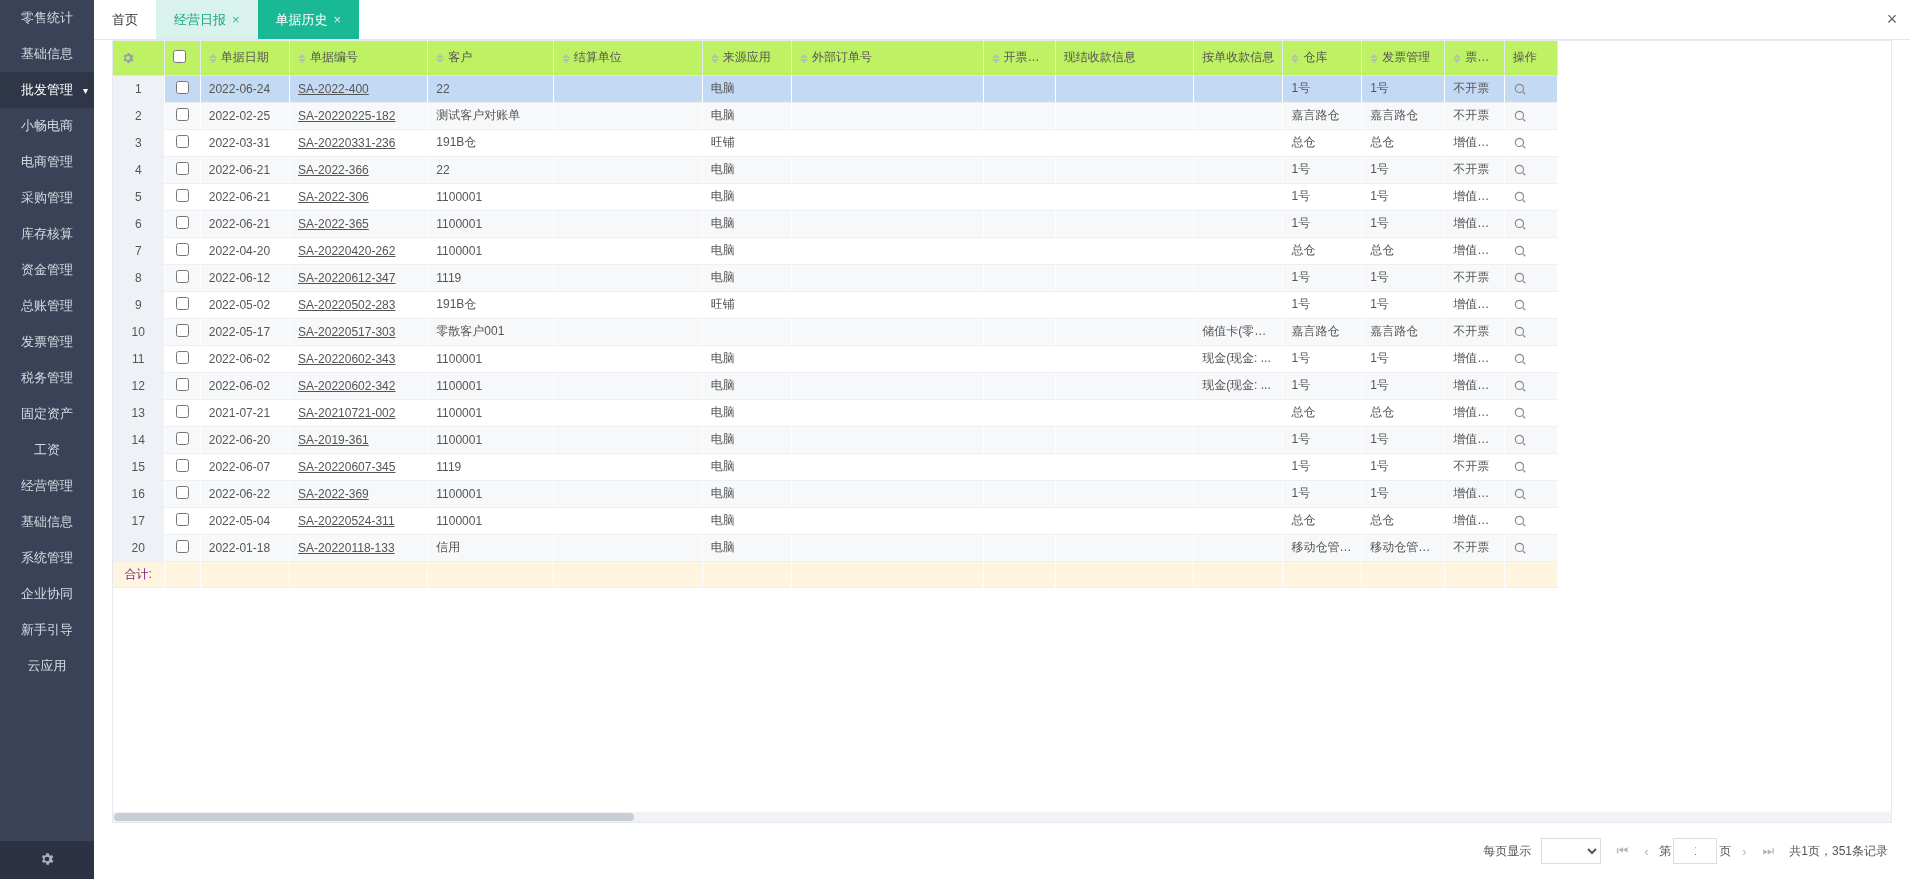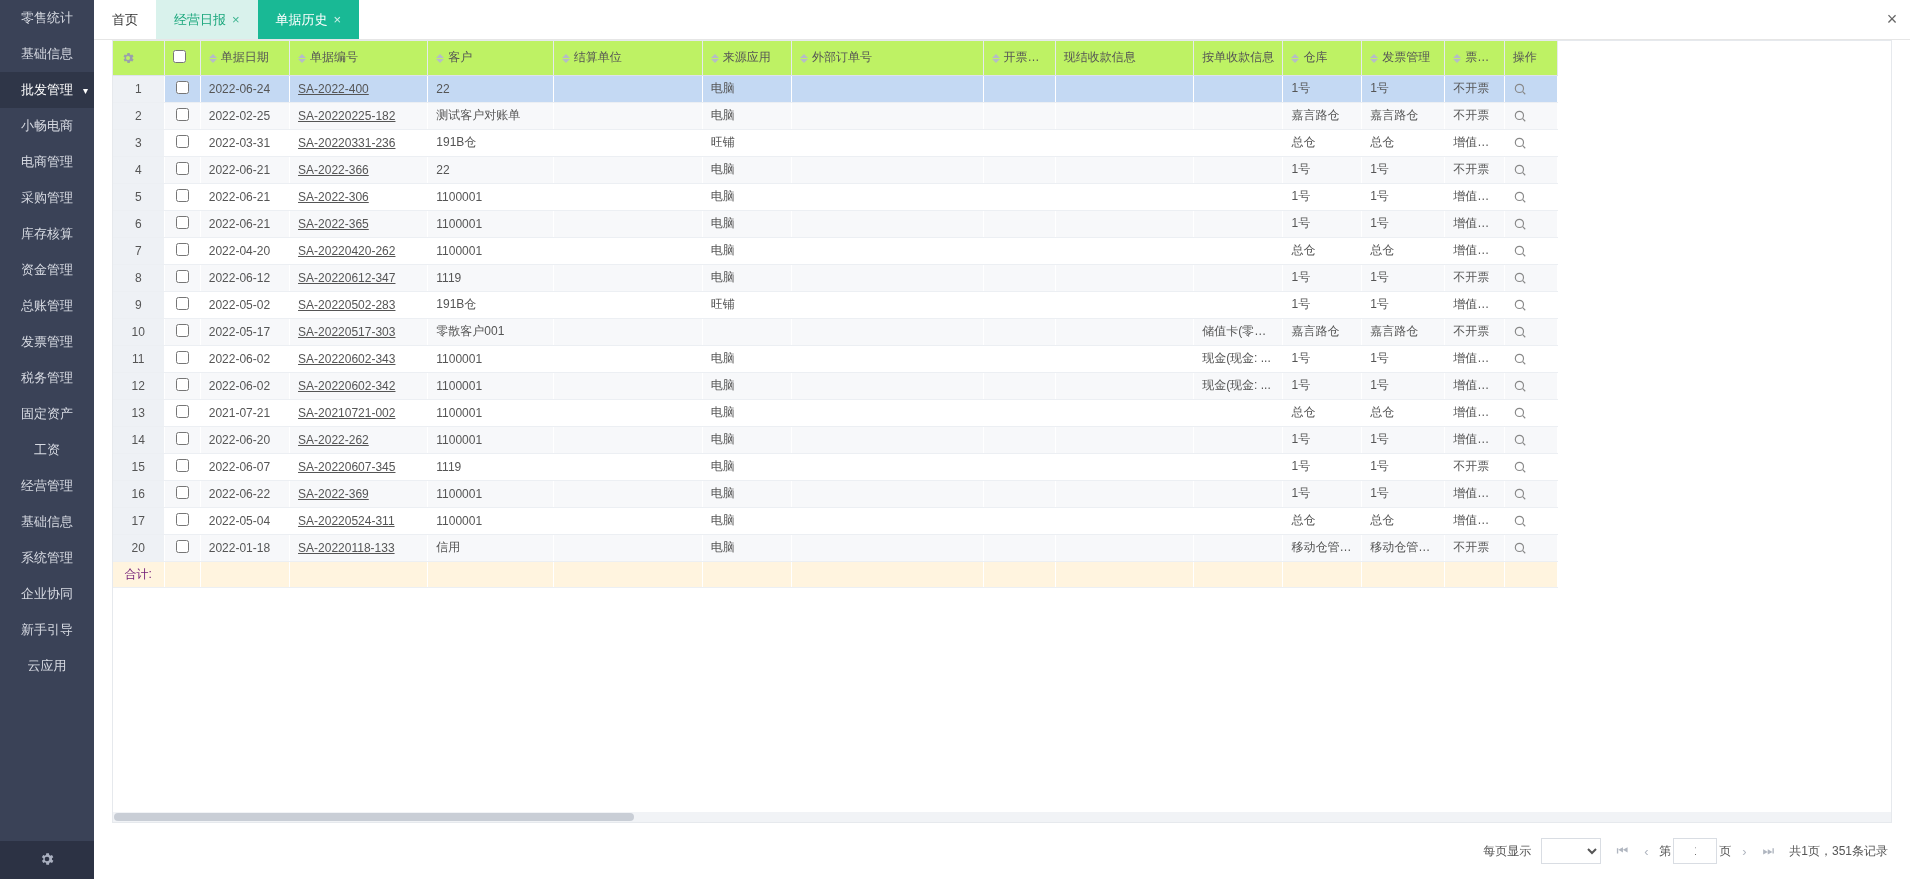--- a/index.html
+++ b/index.html
@@ -475,21 +475,21 @@
                 <td><span>增值税专</span></td>
                 <td><span class="magnify"><svg viewBox="0 0 24 24">
                       <circle cx="11" cy="11" r="7"></circle>
                       <line x1="21" y1="21" x2="16.65" y2="16.65"></line>
                     </svg></span></td>
               </tr>
               <tr>
                 <td class="col-index">14</td>
                 <td class="col-chk"><input type="checkbox" style=""></td>
                 <td><span>2022-06-20</span></td>
-                <td><a class="docno">SA-2022-262</a></td>
+                <td><a class="docno">SA-2019-361</a></td>
                 <td><span>1100001</span></td>
                 <td><span></span></td>
                 <td><span>电脑</span></td>
                 <td><span></span></td>
                 <td><span></span></td>
                 <td><span></span></td>
                 <td><span></span></td>
                 <td><span>1号</span></td>
                 <td><span>1号</span></td>
                 <td><span>增值税专</span></td>

